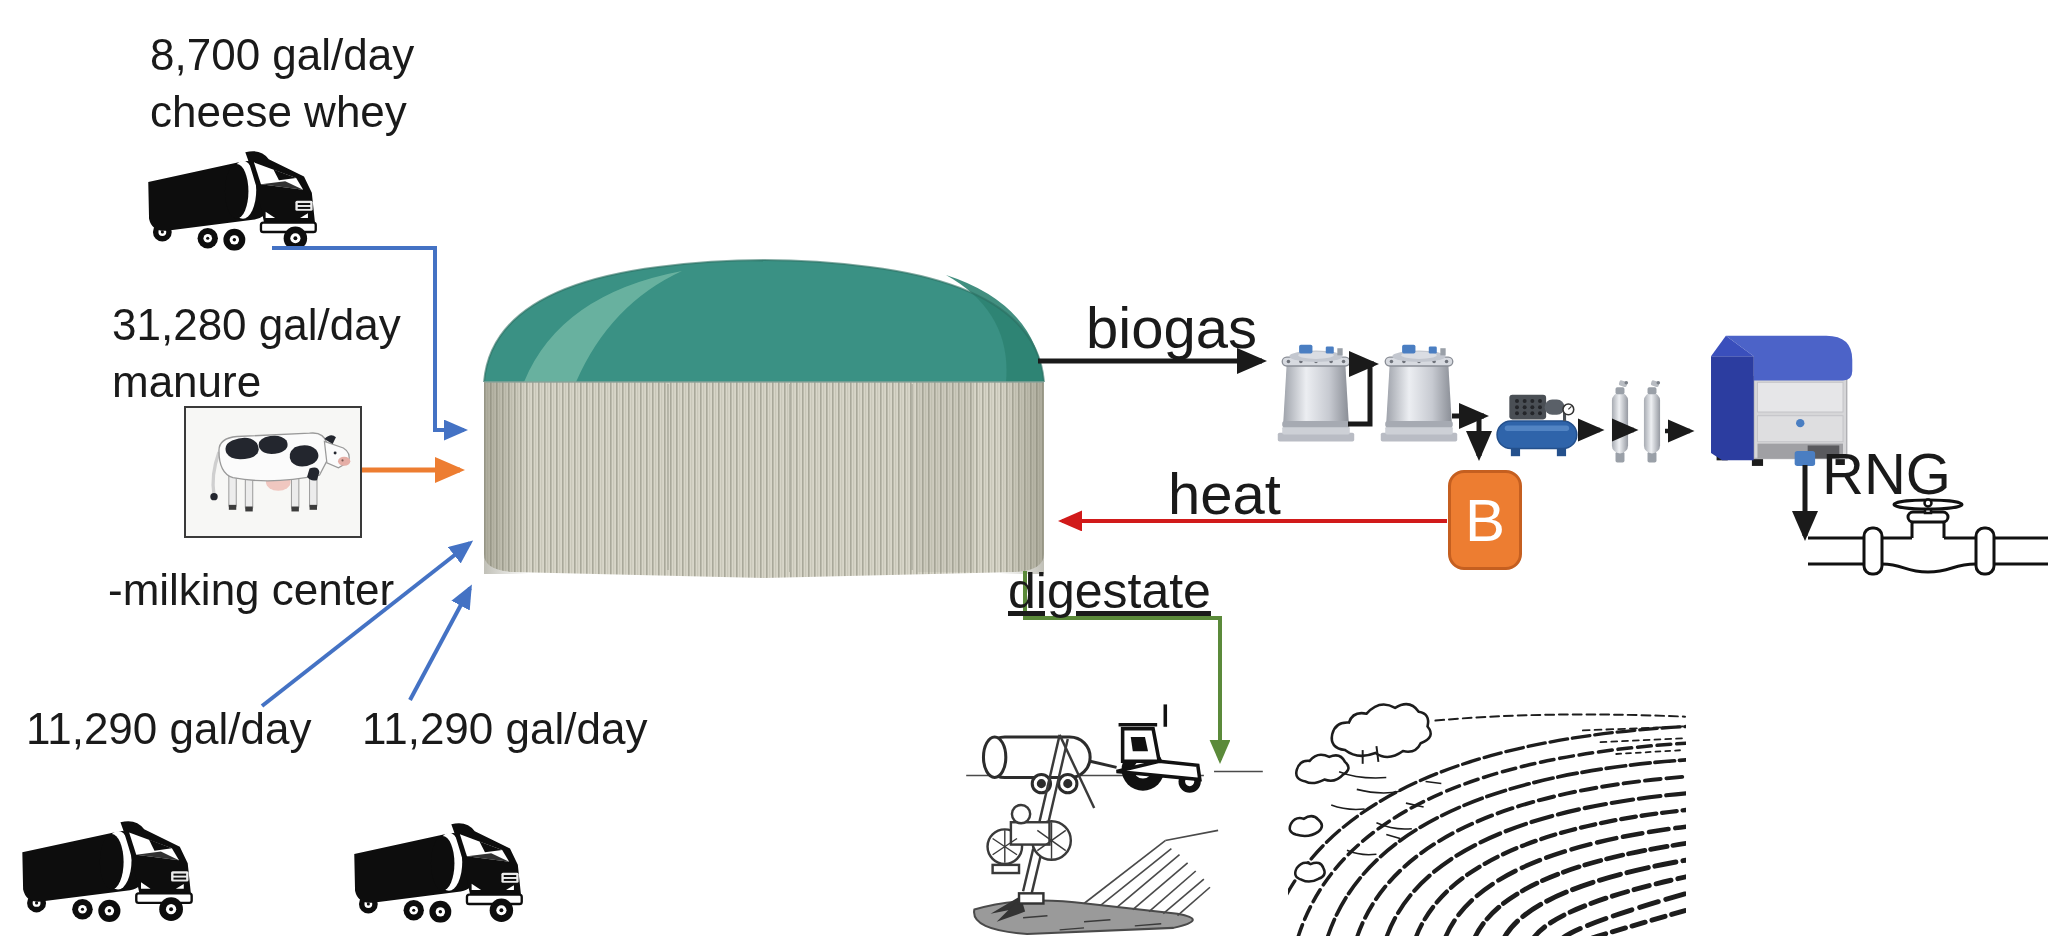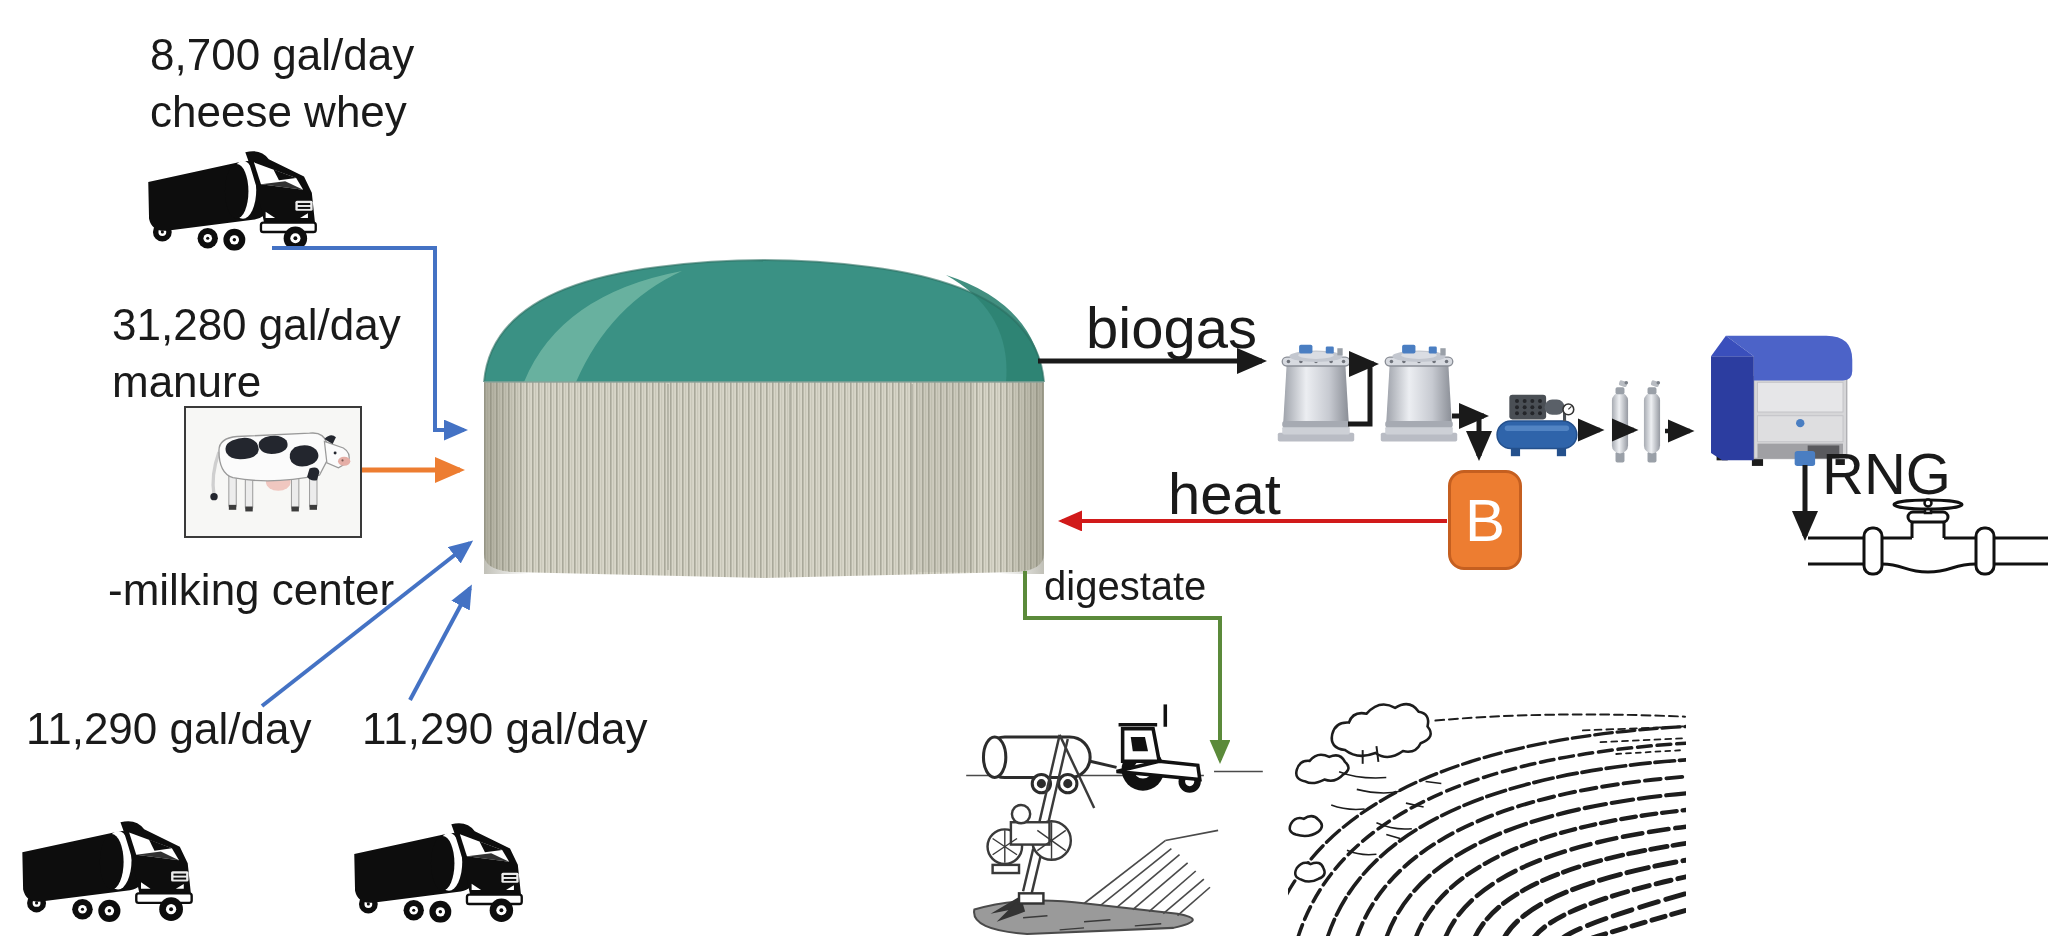--- a/index.html
+++ b/index.html
@@ -401,15 +401,15 @@
     <path d="M1631,430 L1634,430" fill="none" style="stroke:var(--arrow-black,#1a1a1a)" stroke-width="4.5" marker-end="url(#ah-black)"></path>
     <path d="M1665,431 L1690,431" fill="none" style="stroke:var(--arrow-black,#1a1a1a)" stroke-width="4.5" marker-end="url(#ah-black)"></path>
     <path d="M1805,465 L1805,536" fill="none" style="stroke:var(--arrow-black,#1a1a1a)" stroke-width="5" marker-end="url(#ah-black)"></path>
 
     <path d="M1447,521 L1062,521" fill="none" style="stroke:var(--arrow-red,#d11a1a)" stroke-width="4" marker-end="url(#ah-red)"></path>
     <path d="M1025,571 L1025,618 L1220,618 L1220,760" fill="none" style="stroke:var(--arrow-green,#5b8a3a)" stroke-width="4" marker-end="url(#ah-green)"></path>
   </svg>
 
   <div class="abs flow-lbl" style="left:1086px;top:296px;">biogas</div>
   <div class="abs flow-lbl" style="left:1168px;top:462px;">heat</div>
-  <div class="abs flow-lbl" style="left:1044px;top:564px;font-size:40px;">digestate</div>
+  <div class="abs flow-lbl" style="left:1008px;top:564px;font-size:50px;text-decoration:underline;">digestate</div>
   <div class="abs flow-lbl" style="left:1822px;top:442px;">RNG</div>
 </div>
 
 </body></html>

